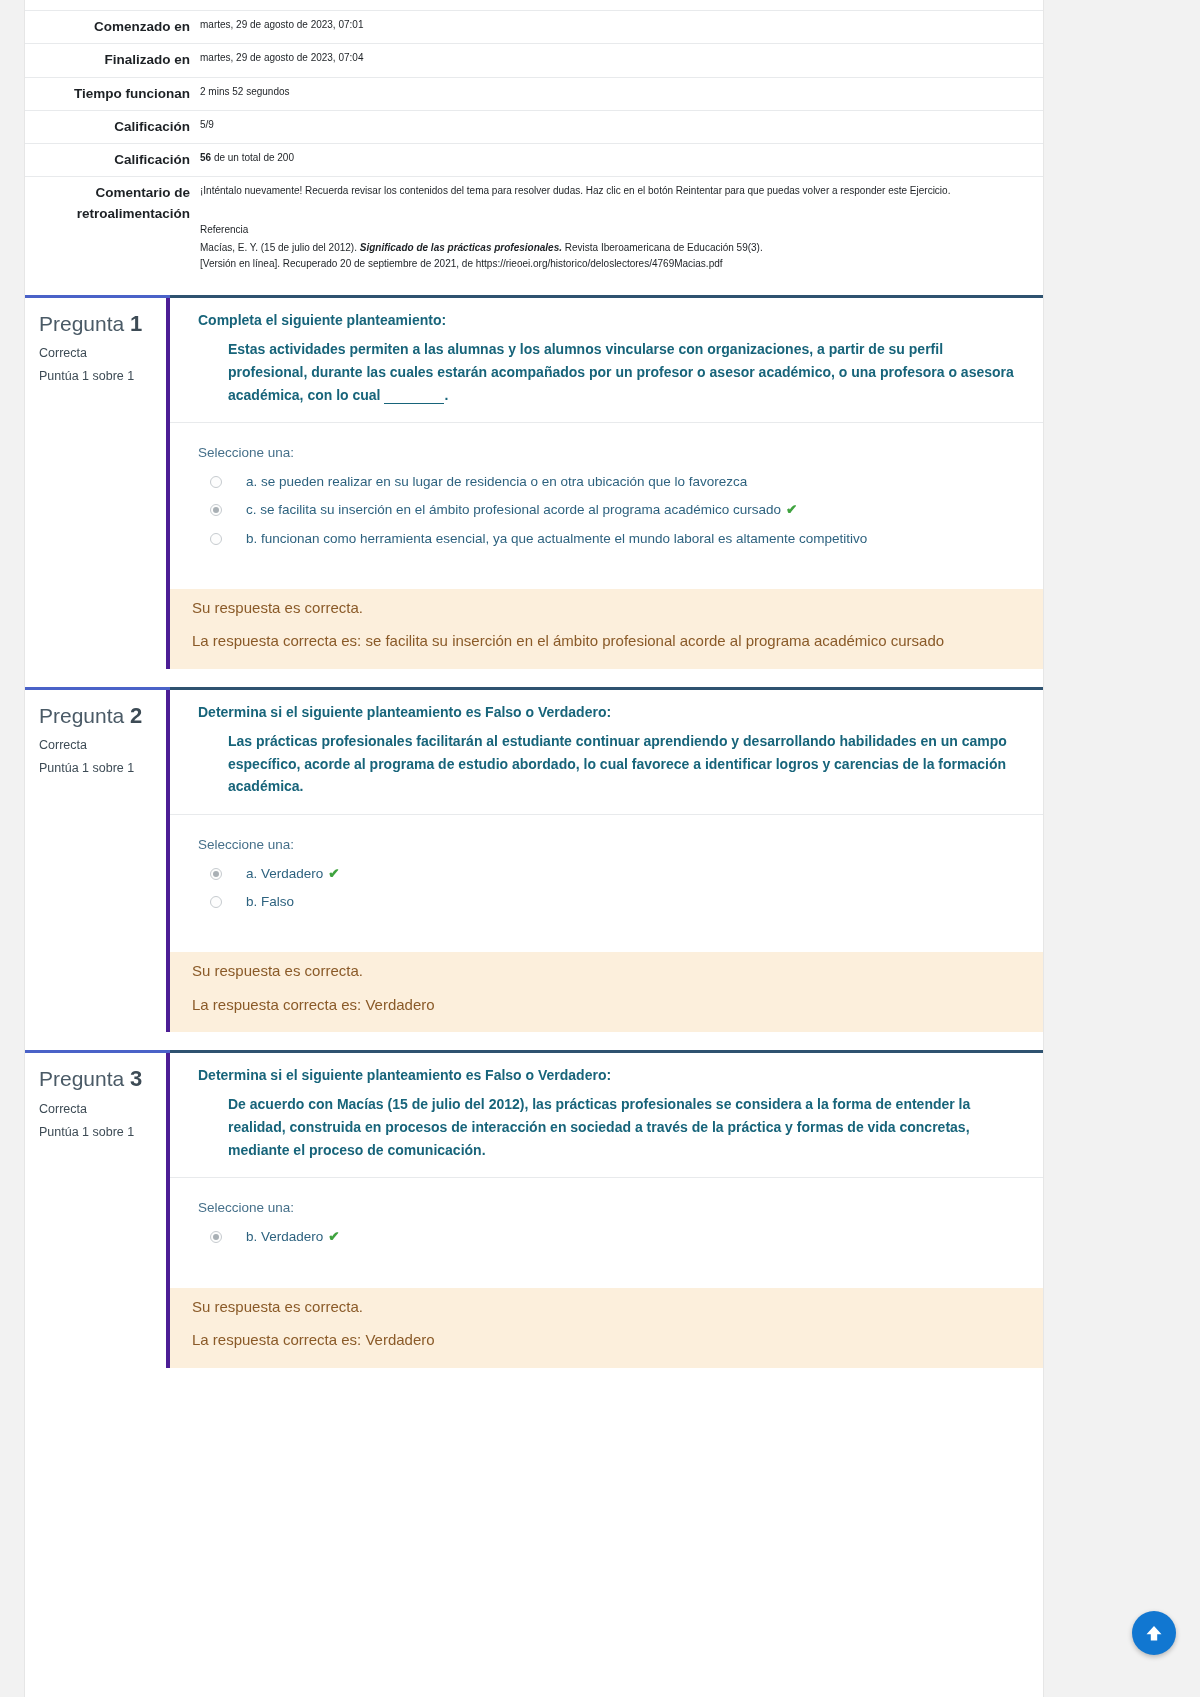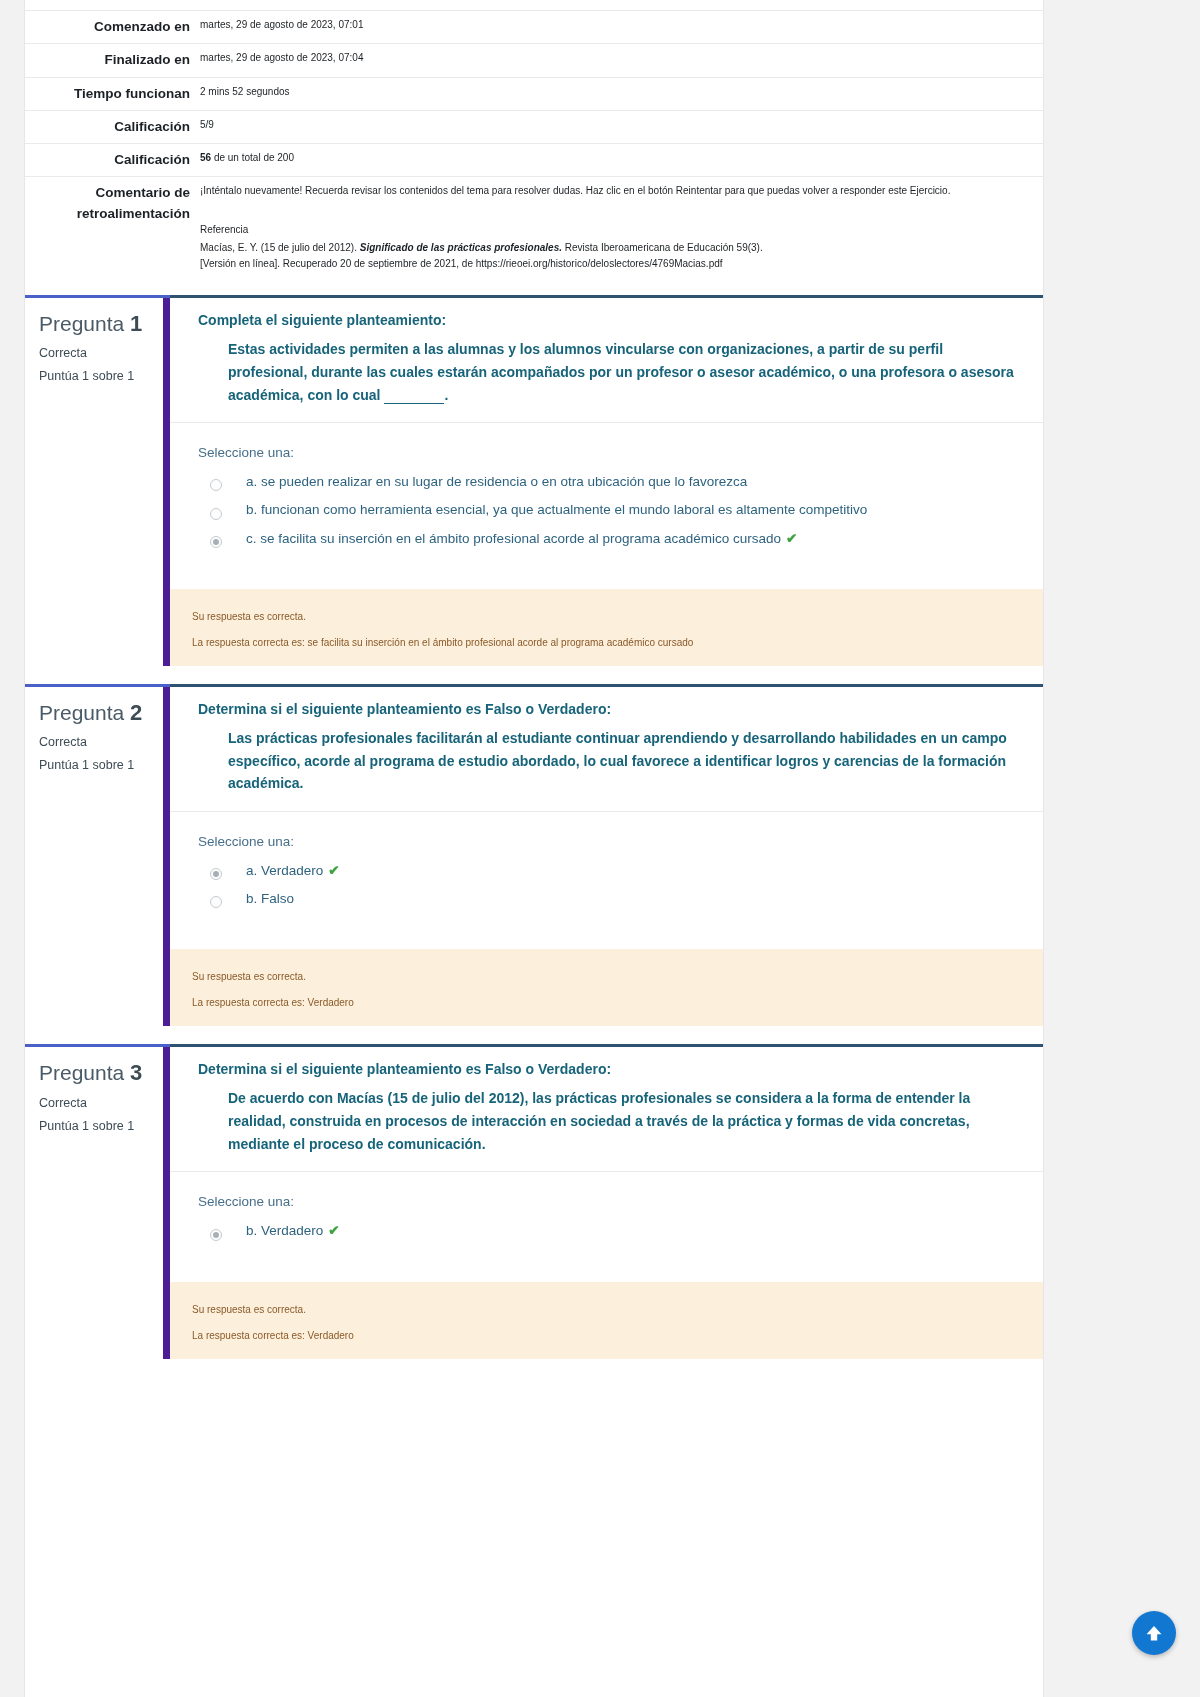--- a/index.html
+++ b/index.html
@@ -52,21 +52,21 @@
   
   .qwrap { margin-top:18px; }
   .qtop { display:flex; height:3px; }
   .qtop .l { width:145px; background:#4a62c8; }
   .qtop .r { flex:1; background:#2f5270; }
 
   .qbody { display:flex; }
   .qinfo {
     width:145px;
     padding:14px 12px 14px 14px;
-    border-right:7px solid #4c1d95;
+    border-right:4px solid #4c1d95;
     flex:0 0 145px;
   }
   .qinfo .qtitle {
     font-size:21px; font-weight:300; color:#4a5a66;
     line-height:1.1; margin-bottom:10px; white-space:nowrap;
   }
   .qinfo .qtitle b { font-size:22px; font-weight:bold; color:#3d4b55; }
   .qinfo .qstate { font-size:12.5px; color:#3d4b55; margin-bottom:9px; }
   .qinfo .qmark  { font-size:12.5px; color:#3d4b55; }
 
@@ -78,38 +78,38 @@
   }
   .qtext .lead { font-weight:bold; font-size:14px; color:#17647a; margin-bottom:10px; }
   .qtext .stem {
     font-weight:bold; font-size:14px; color:#17647a;
     line-height:1.62; padding-left:30px; margin:0;
   }
   .qtext .stem u { text-decoration:none; border-bottom:1px solid #17647a; padding:0 30px; }
 
   .answers { padding:22px 26px 10px 28px; }
   .answers .prompt { color:#46708a; font-size:13.5px; margin-bottom:8px; }
-  .opt { display:flex; align-items:flex-end; padding:5px 0 5px 0; }
+  .opt { display:flex; align-items:flex-start; padding:5px 0 5px 0; }
   .radio {
     width:12px; height:12px; border-radius:50%;
     border:1px solid #c6cbcf; background:#fdfdfd;
     margin:3px 24px 0 12px; flex:0 0 12px; position:relative;
   }
   .radio.sel::after {
     content:""; position:absolute; left:2px; top:2px;
     width:6px; height:6px; border-radius:50%; background:#a9b0b5;
   }
   .opt .label { color:#2d627f; font-size:13.5px; line-height:1.35; }
   .tick { color:#3fa33f; font-weight:bold; margin-left:5px; }
 
   .feedback {
     background:#fcefdc;
-    padding:20px 26px 16px 22px;
+    padding:8px 26px 16px 22px;
     color:#8a5a28;
-    font-size:10px;
+    font-size:15px;
   }
   .feedback .fline { line-height:1.5; margin:0 0 11px 0; }
   .feedback .fline:last-child { margin-bottom:0; }
   .gap-sm { height:26px; }
 
   
   .totop {
     position:absolute; right:24px; bottom:42px;
     width:44px; height:44px; border-radius:50%;
     background:#1177d1; box-shadow:0 2px 5px rgba(0,0,0,.25);
@@ -179,26 +179,26 @@
           <div class="lead">Completa el siguiente planteamiento:</div>
           <p class="stem"><span>Estas actividades permiten a las alumnas y los alumnos vincularse con organizaciones, a partir de su perfil profesional, durante las cuales estarán acompañados por un profesor o asesor académico, o una profesora o asesora académica, con lo cual </span><u> </u><span>.</span></p>
         </div>
         <div class="answers">
           <div class="prompt">Seleccione una:</div>
           <div class="opt">
             <span class="radio"></span>
             <span class="label">a. se pueden realizar en su lugar de residencia o en otra ubicación que lo favorezca</span>
           </div>
           <div class="opt">
+            <span class="radio sel"></span>
+            <span class="label"><span>c. se facilita su inserción en el ámbito profesional acorde al programa académico cursado</span><span class="tick">✔</span></span>
+          </div>
+          <div class="opt">
             <span class="radio"></span>
             <span class="label">b. funcionan como herramienta esencial, ya que actualmente el mundo laboral es altamente competitivo</span>
-          </div>
-          <div class="opt">
-            <span class="radio sel"></span>
-            <span class="label"><span>c. se facilita su inserción en el ámbito profesional acorde al programa académico cursado</span><span class="tick">✔</span></span>
           </div>
         </div>
         <div class="gap-sm"></div>
         <div class="feedback">
           <p class="fline">Su respuesta es correcta.</p>
           <p class="fline">La respuesta correcta es: se facilita su inserción en el ámbito profesional acorde al programa académico cursado</p>
         </div>
       </div>
     </div>
   </div>

